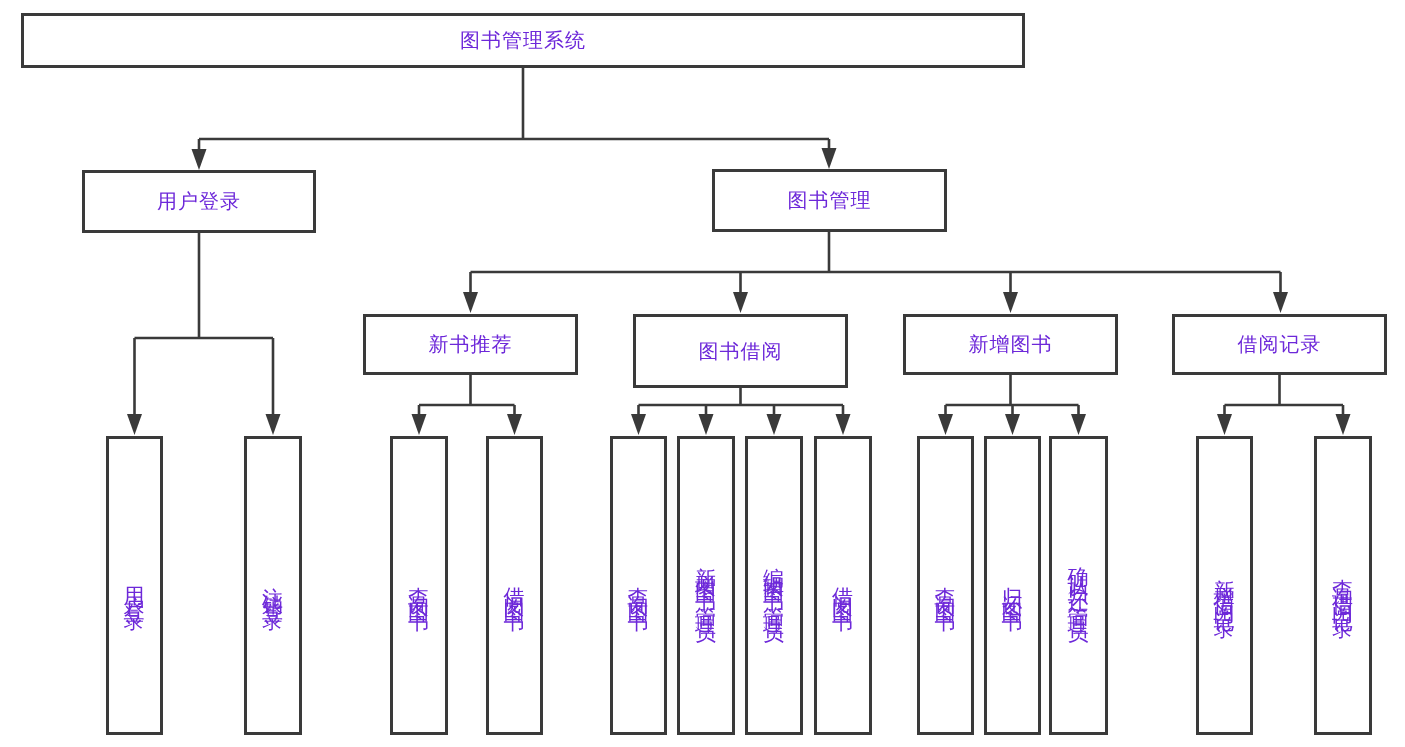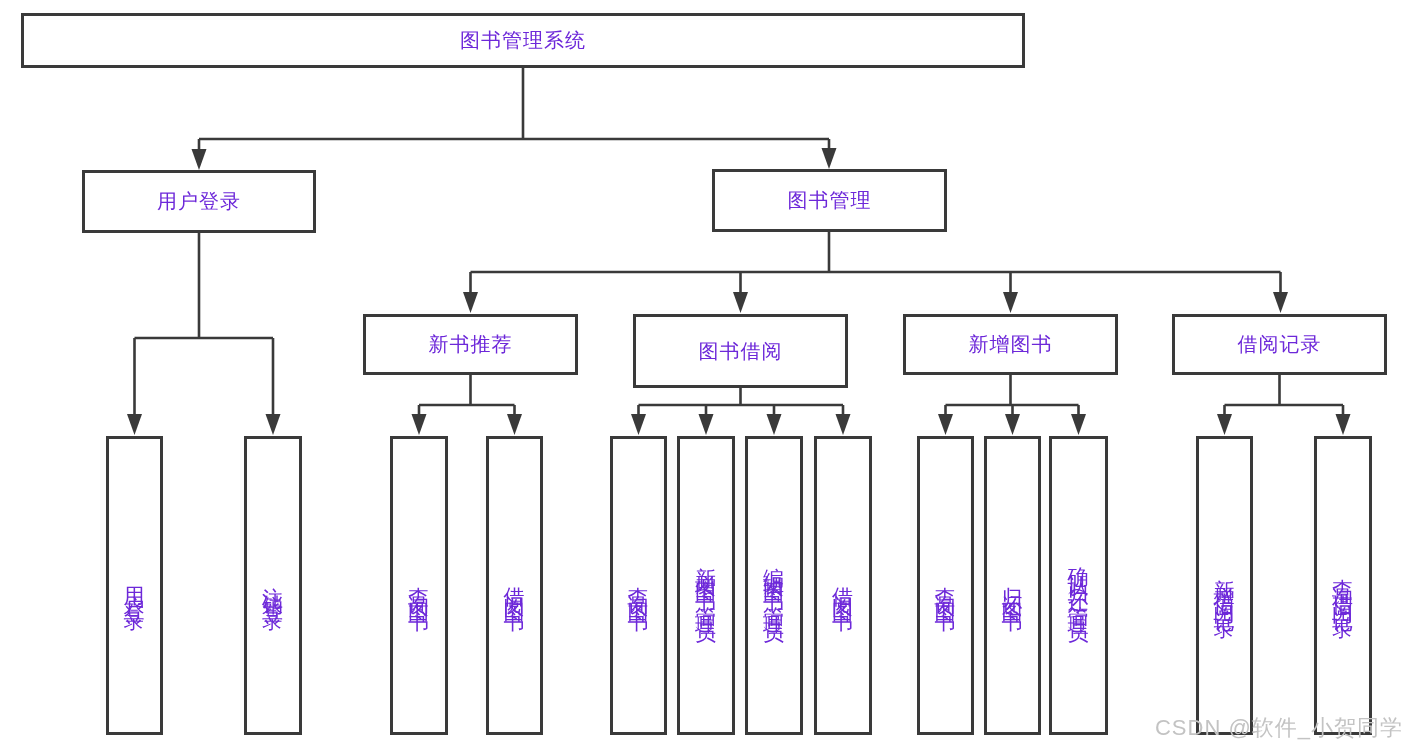--- a/index.html
+++ b/index.html
@@ -128,14 +128,13 @@
   <div class="node vnode leaf" id="lf7">编辑图书（管理员）</div>
   <div class="node vnode leaf" id="lf8">借阅图书</div>
 
   <div class="node vnode leaf" id="lf9">查询图书</div>
   <div class="node vnode leaf" id="lf10">归还图书</div>
   <div class="node vnode leaf" id="lf11">确认归还（管理员）</div>
 
   <div class="node vnode leaf" id="lf12">新增借阅记录</div>
   <div class="node vnode leaf" id="lf13">查询借阅记录</div>
 
-  <div class="watermark">CSDN @软件_小贺同学</div>
 </div>
 
 </body></html>

